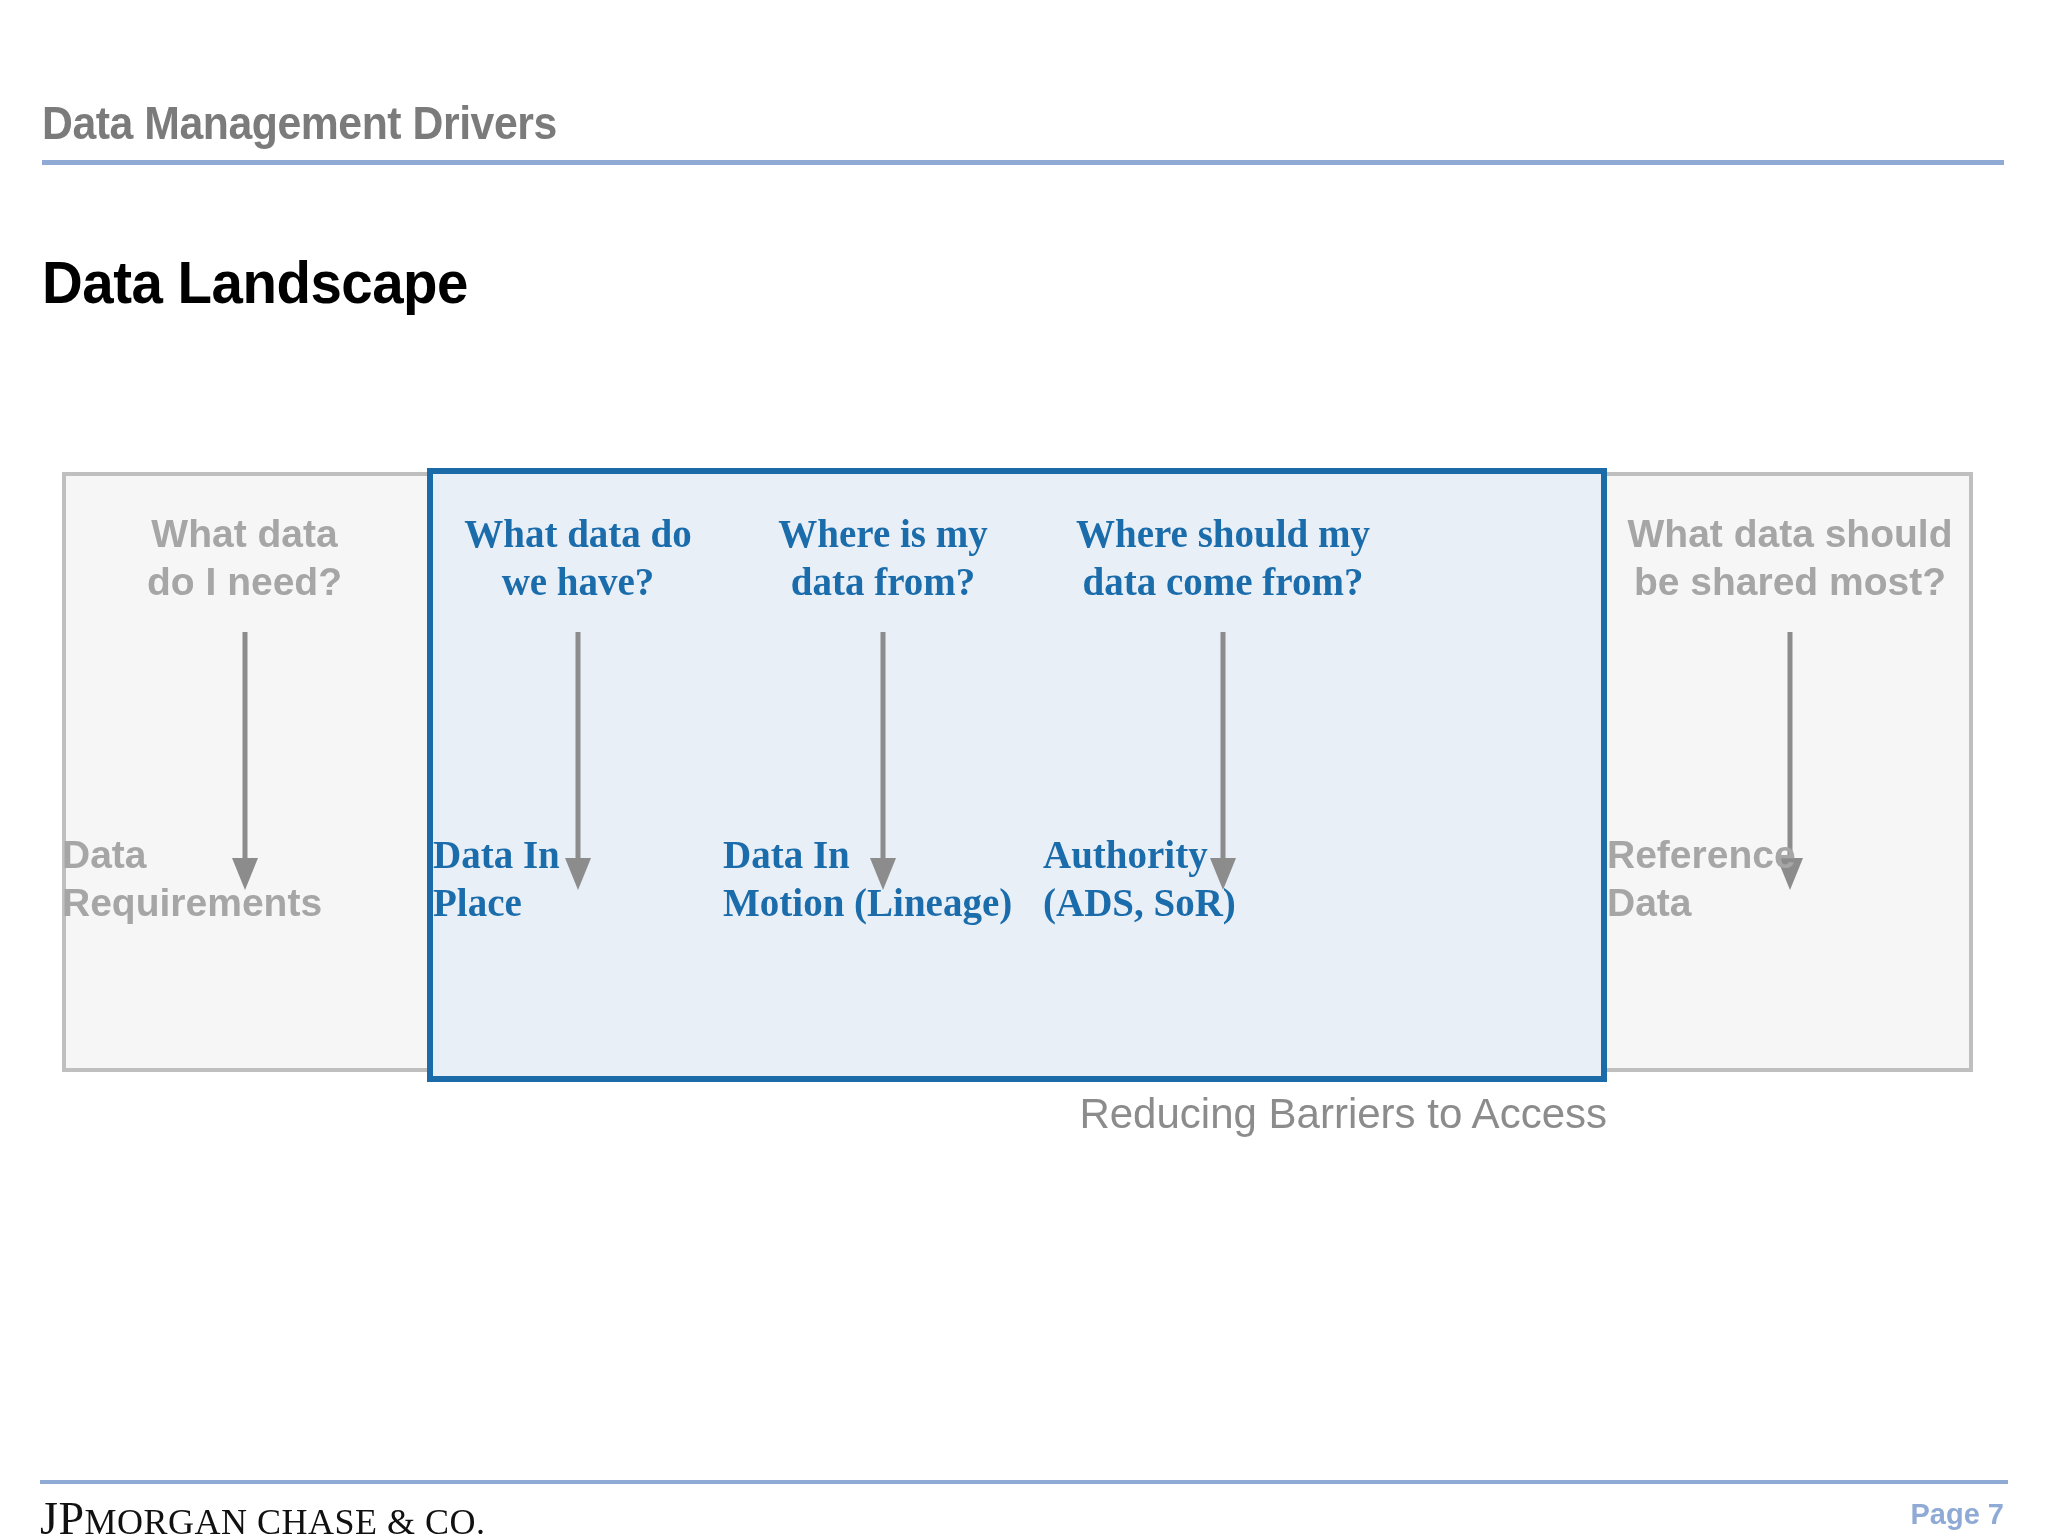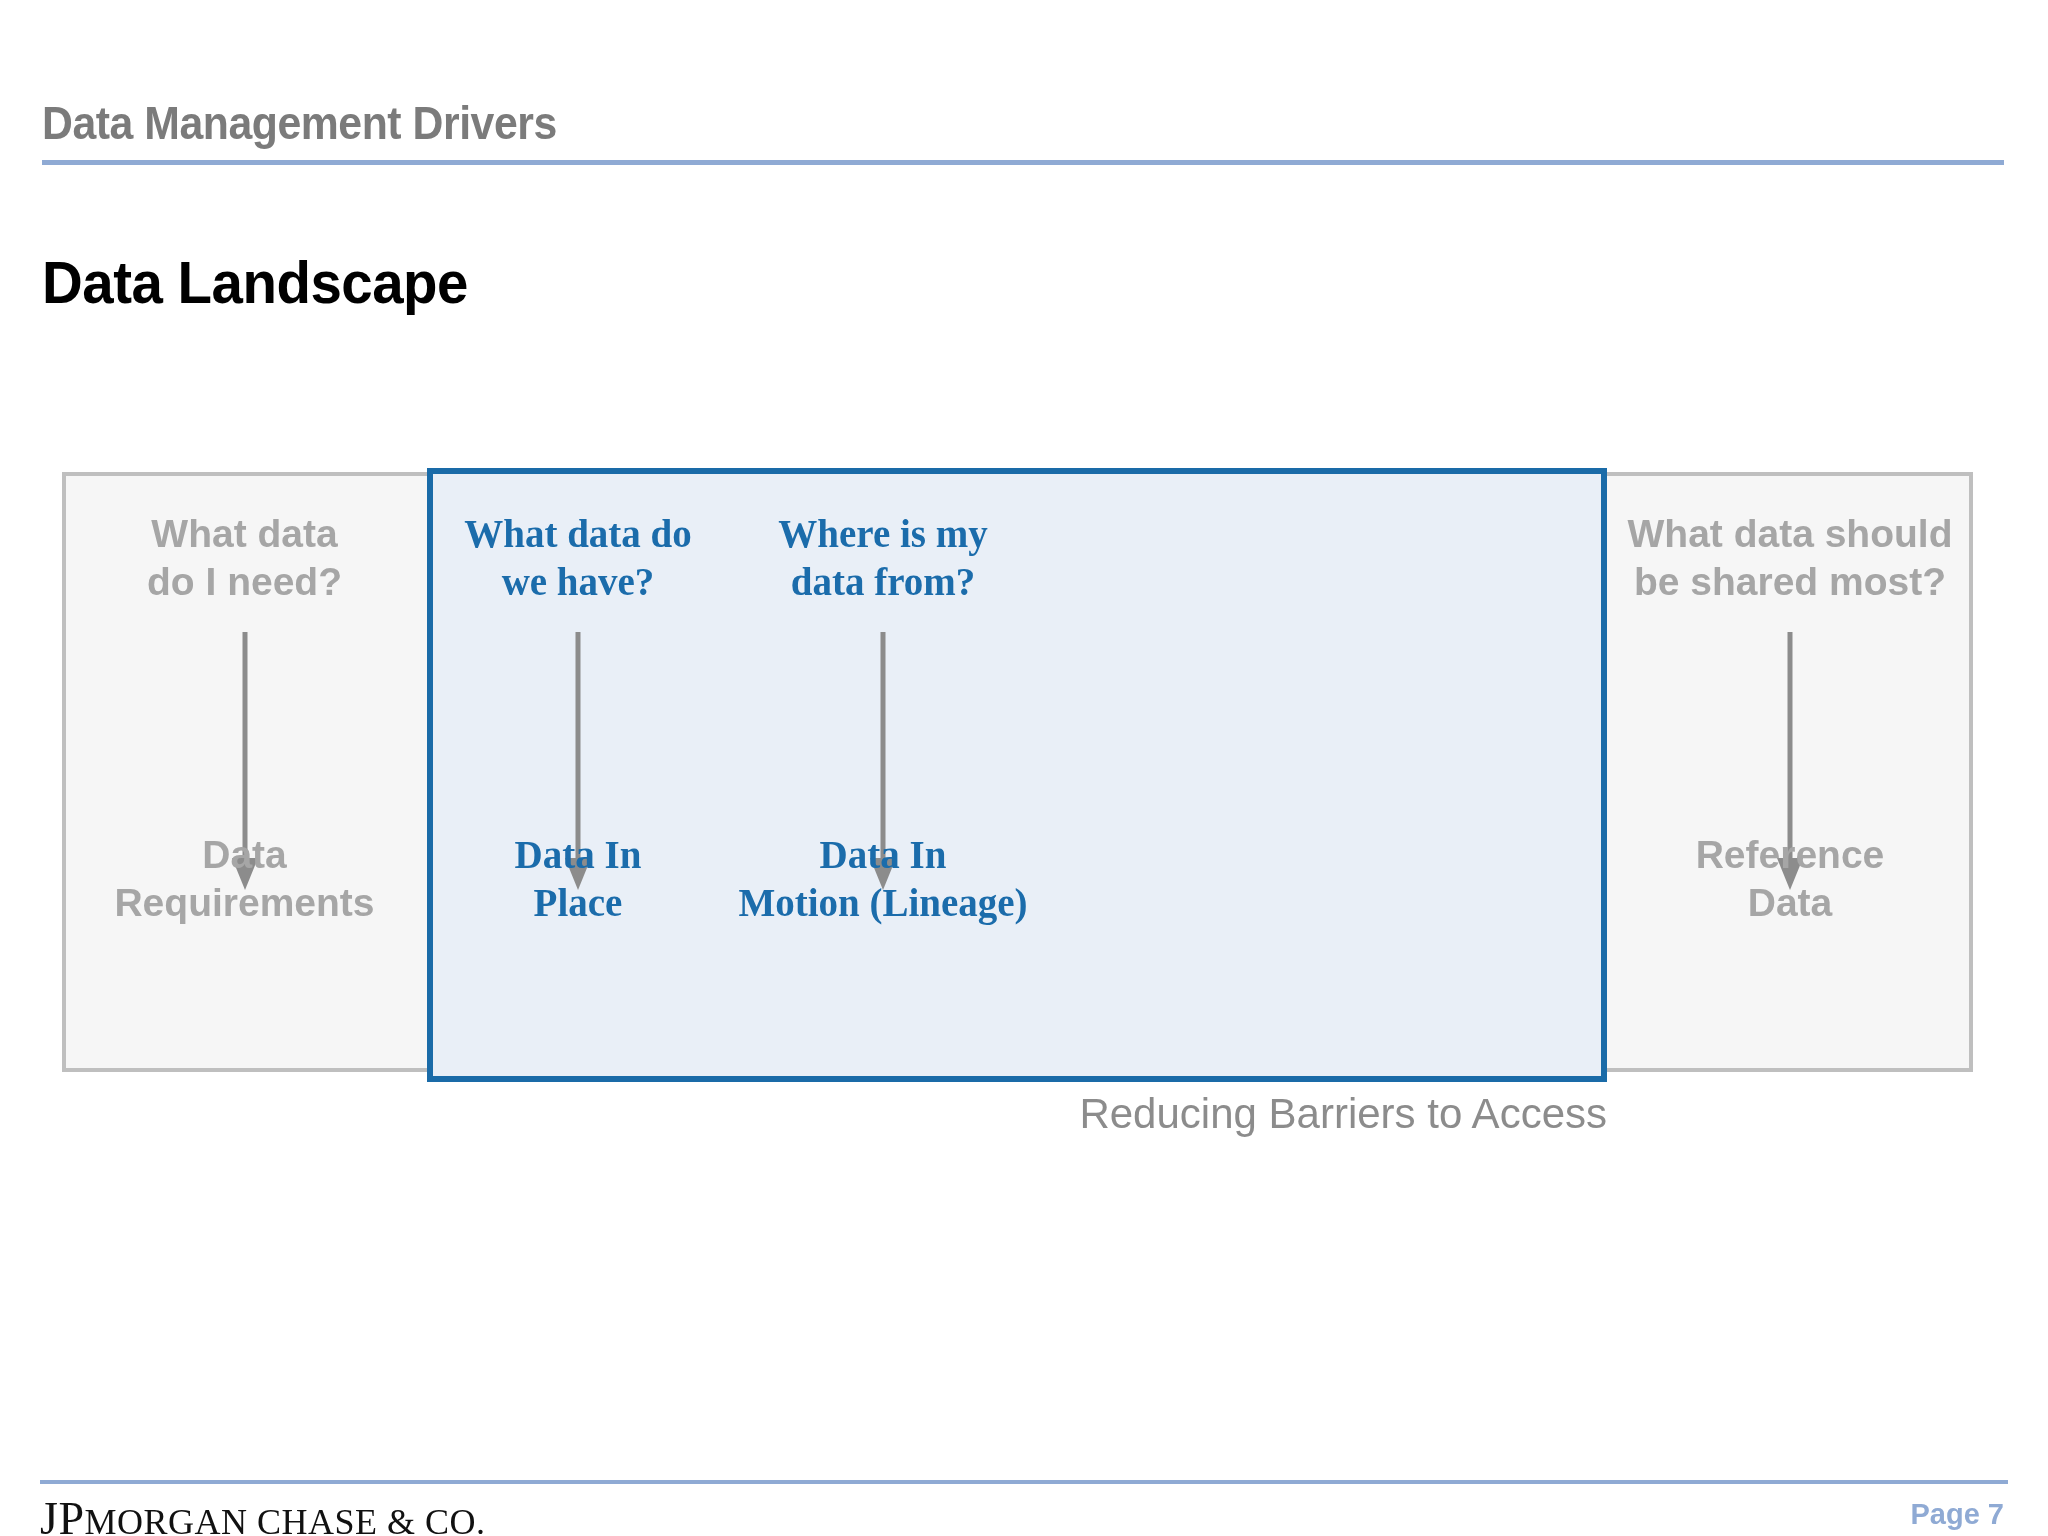--- a/index.html
+++ b/index.html
@@ -101,21 +101,20 @@
     font-size: 39px;
     font-weight: bold;
     line-height: 1.22;
     white-space: pre-line;
   }
   .col-outcome {
     position: absolute;
     left: 0;
     bottom: 36px;
     width: 100%;
-    text-align: center;
     font-size: 39px;
     font-weight: bold;
     line-height: 1.25;
     white-space: pre-line;
   }
   .col-gray .col-question,
   .col-gray .col-outcome {
     color: #a6a6a6;
   }
   .col-blue .col-question,
@@ -240,20 +239,30 @@
     <div class="col-question">Where is my
 data from?</div>
     <div class="arrow">
       <div class="shaft"></div>
       <div class="head"></div>
     </div>
     <div class="col-outcome">Data In
 Motion (Lineage)</div>
   </div>
 
+  <div class="column col-blue" style="left:1043px; width:360px;">
+    <div class="col-question">Where should my
+data come from?</div>
+    <div class="arrow">
+      <div class="shaft"></div>
+      <div class="head"></div>
+    </div>
+    <div class="col-outcome">Authority
+(ADS, SoR)</div>
+  </div>
 
   <div class="column col-gray" style="left:1607px; width:366px;">
     <div class="col-question">What data should
 be shared most?</div>
     <div class="arrow">
       <div class="shaft"></div>
       <div class="head"></div>
     </div>
     <div class="col-outcome">Reference
 Data</div>

